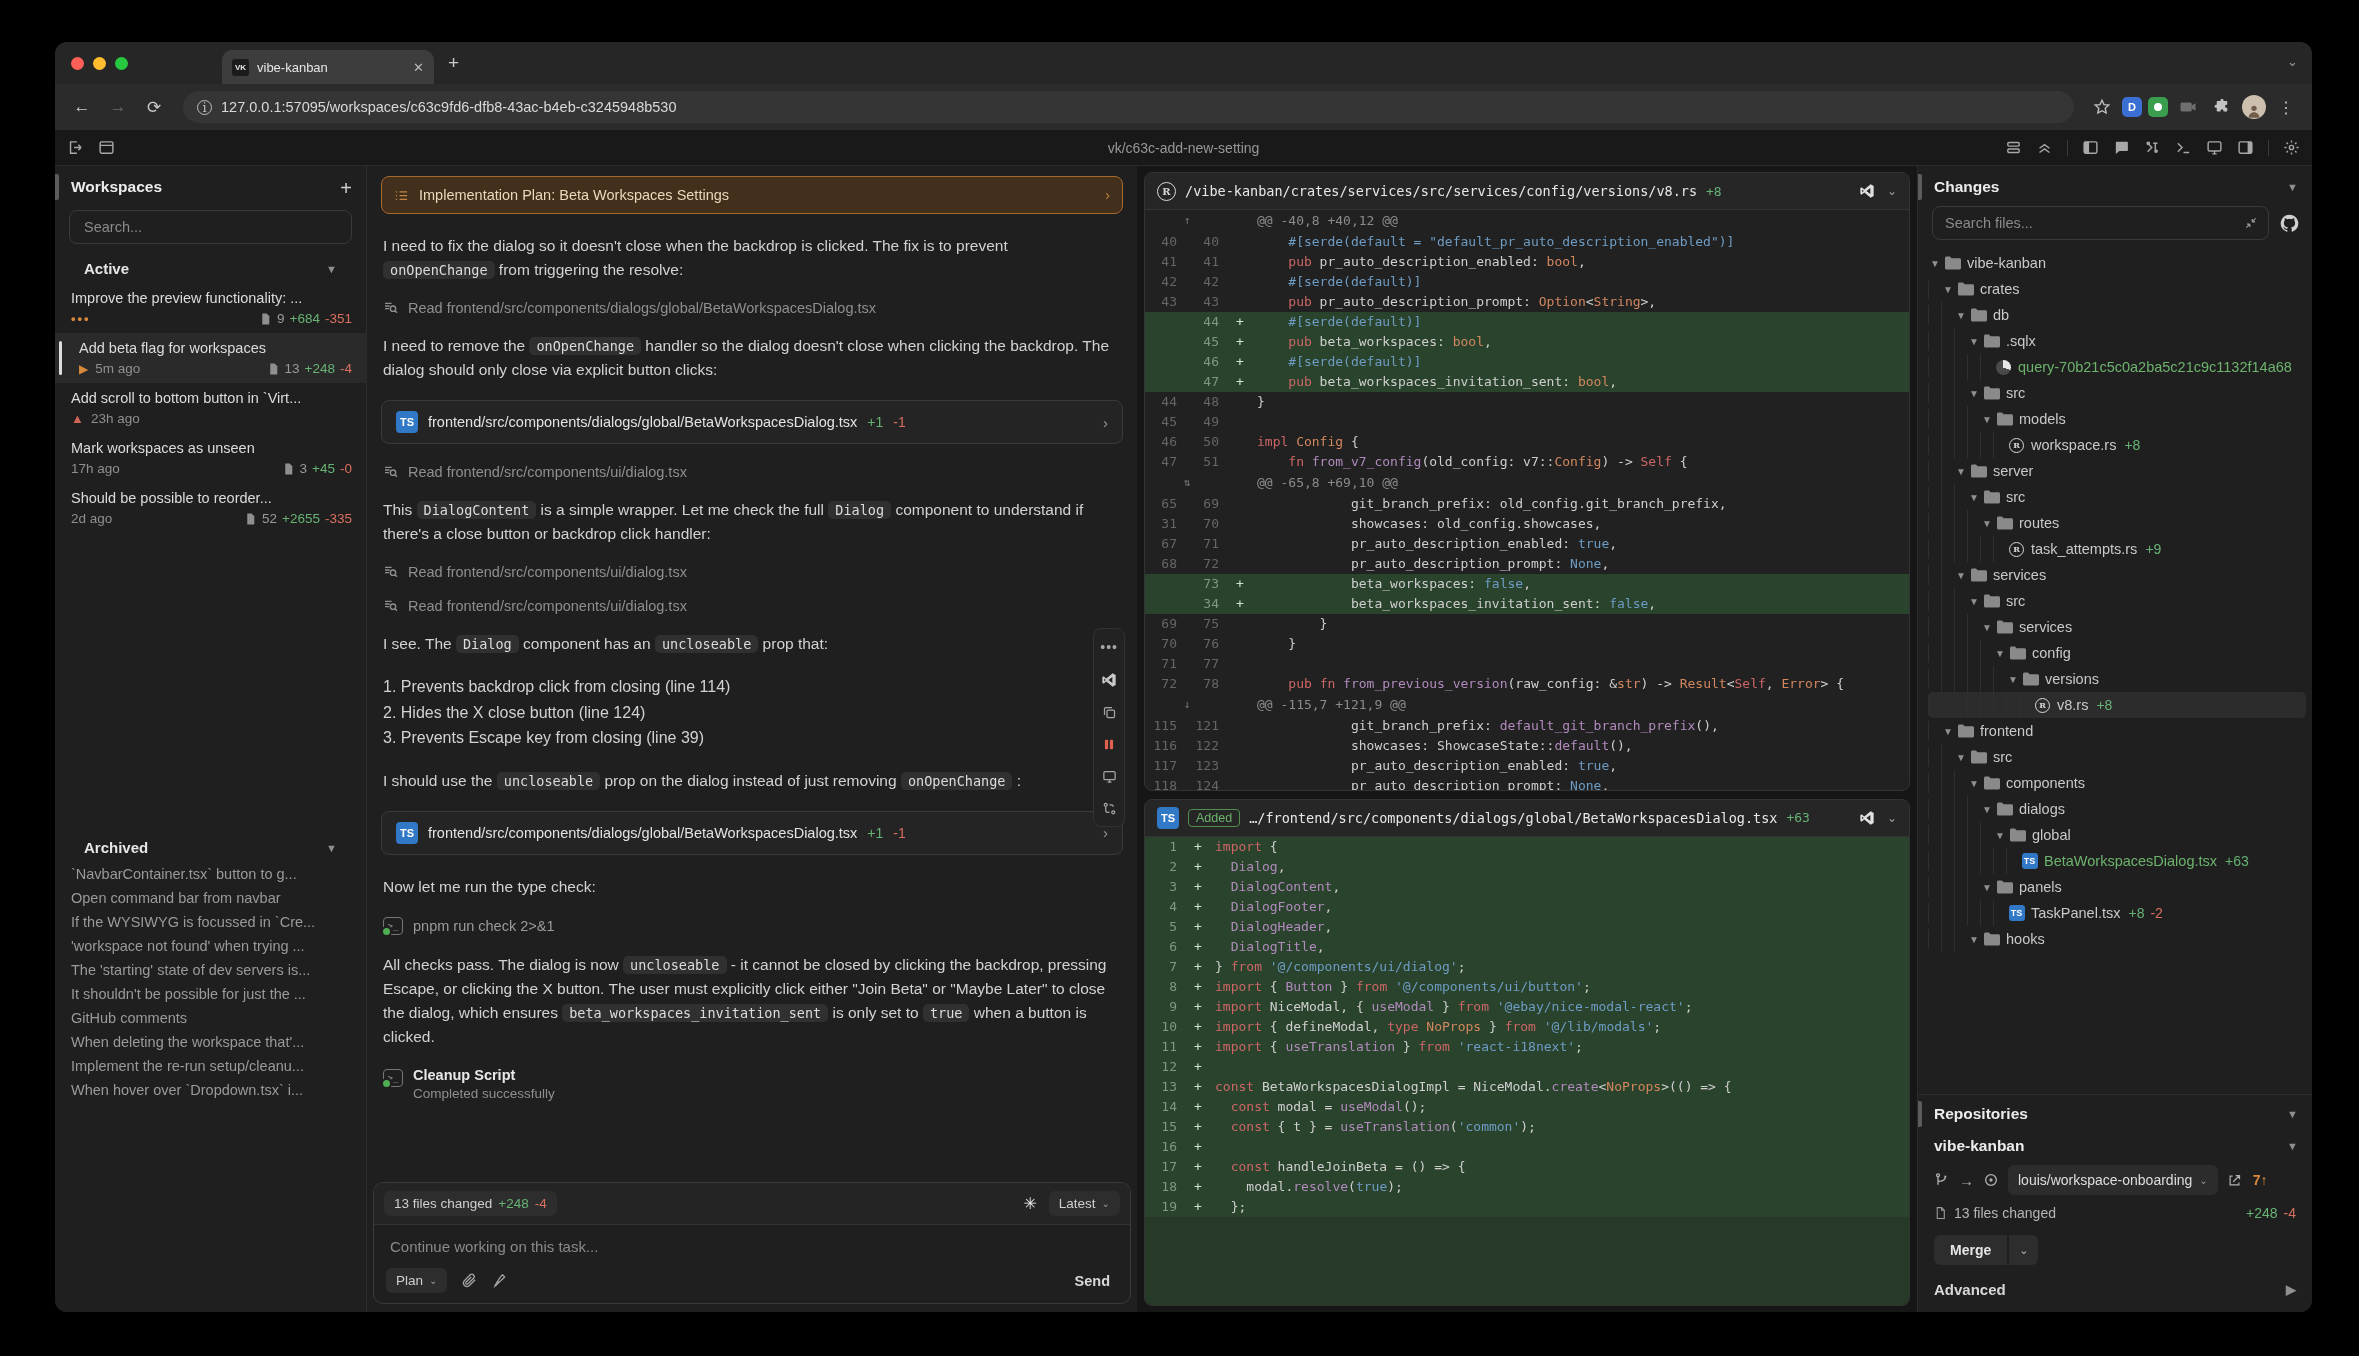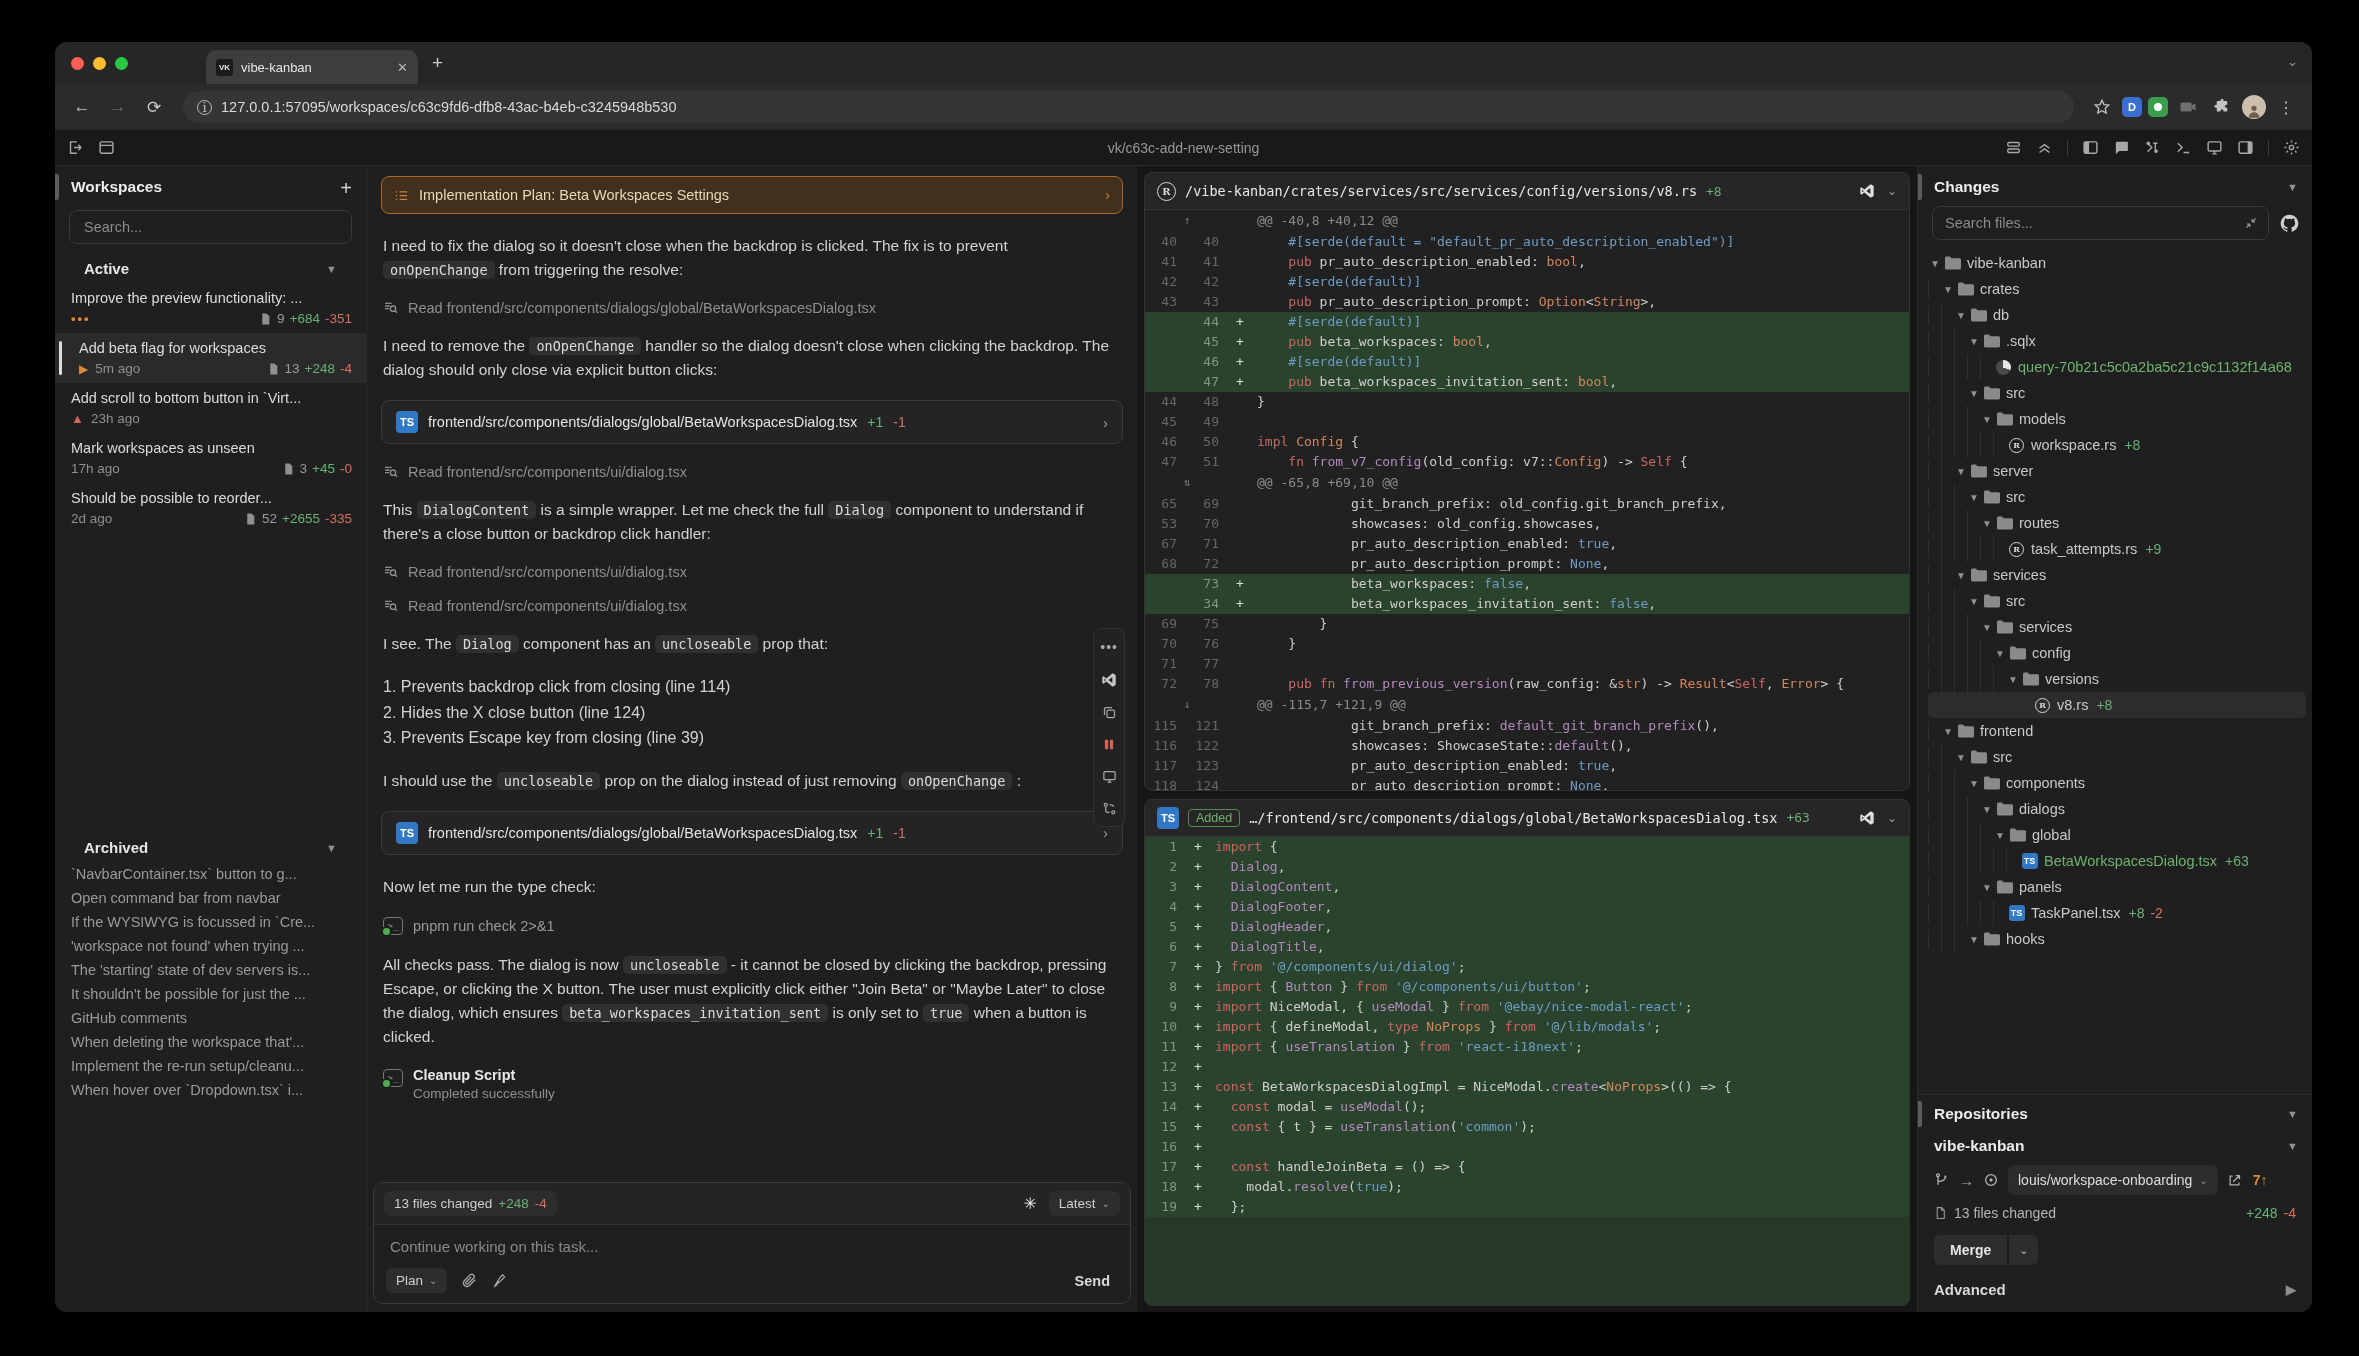--- a/index.html
+++ b/index.html
@@ -2,21 +2,21 @@
 <html><head>
 <meta charset="utf-8">
 <style>
   html,body{margin:0;padding:0;background:#000;width:2359px;height:1356px;font-family:"Liberation Sans",sans-serif;-webkit-font-smoothing:antialiased;}
   *{box-sizing:border-box;}
   .window{position:absolute;left:55px;top:42px;width:2257px;height:1270px;border-radius:12px;overflow:hidden;background:#1f1f1f;display:flex;flex-direction:column;}
   
   .tabstrip{height:42px;background:#262626;display:flex;align-items:center;flex:none;position:relative;}
   .lights{display:flex;gap:9px;margin:0 14px 0 16px;}
   .light{width:13px;height:13px;border-radius:50%;}
-  .tab{margin-left:64px;width:212px;height:34px;margin-top:8px;background:#3d3d3d;border-radius:10px 10px 0 0;display:flex;align-items:center;padding:0 10px;gap:8px;}
+  .tab{margin-left:80px;width:212px;height:34px;margin-top:8px;background:#3d3d3d;border-radius:10px 10px 0 0;display:flex;align-items:center;padding:0 10px;gap:8px;}
   .favicon{width:17px;height:17px;border-radius:3px;background:#1b1b1b;color:#e8e8e8;font-size:8px;font-weight:bold;display:flex;align-items:center;justify-content:center;flex:none;}
   .tab-title{font-size:13px;color:#e6e6e6;flex:1;white-space:nowrap;overflow:hidden;}
   .tab-close{color:#b9b9b9;font-size:13px;}
   .newtab{color:#c9c9c9;font-size:19px;margin-left:14px;}
   .strip-chev{position:absolute;right:14px;top:12px;color:#9a9a9a;font-size:13px;}
   .urlrow{height:46px;background:#2b2b2b;display:flex;align-items:center;padding:0 12px;gap:6px;flex:none;}
   .navic{width:30px;height:30px;display:flex;align-items:center;justify-content:center;font-size:17px;color:#c9c9c9;border-radius:50%;}
   .navic.dis{color:#6a6a6a;}
   .urlpill{flex:1;height:32px;background:#353535;border-radius:16px;display:flex;align-items:center;padding:0 14px;gap:9px;margin:0 8px;}
   .urlinfo{color:#bdbdbd;font-size:13px;border:1.4px solid #bdbdbd;border-radius:50%;width:15px;height:15px;display:flex;align-items:center;justify-content:center;flex:none;font-family:"DejaVu Serif",serif;}
@@ -578,21 +578,21 @@
             <div class="drow add"><span class="ln"></span><span class="ln">47</span><span class="mk">+</span><span class="code"><span class="tk-p">    </span><span class="tk-k">pub</span><span class="tk-p"> beta_workspaces_invitation_sent: </span><span class="tk-t">bool</span><span class="tk-p">,</span></span></div>
             <div class="drow"><span class="ln">44</span><span class="ln">48</span><span class="mk"></span><span class="code"><span class="tk-p">}</span></span></div>
             <div class="drow"><span class="ln">45</span><span class="ln">49</span><span class="mk"></span><span class="code"><span class="tk-p"></span></span></div>
             <div class="drow"><span class="ln">46</span><span class="ln">50</span><span class="mk"></span><span class="code"><span class="tk-k">impl</span><span class="tk-p"> </span><span class="tk-t">Config</span><span class="tk-p"> {</span></span></div>
             <div class="drow"><span class="ln">47</span><span class="ln">51</span><span class="mk"></span><span class="code"><span class="tk-p">    </span><span class="tk-k">fn</span><span class="tk-p"> </span><span class="tk-f">from_v7_config</span><span class="tk-p">(old_config: v7::</span><span class="tk-t">Config</span><span class="tk-p">) -&gt; </span><span class="tk-k">Self</span><span class="tk-p"> {</span></span></div>
             <div class="dhunk">
               <span class="gut">⇅</span>
               <span class="htxt">@@ -65,8 +69,10 @@</span>
             </div>
             <div class="drow"><span class="ln">65</span><span class="ln">69</span><span class="mk"></span><span class="code"><span class="tk-p">            git_branch_prefix: old_config.git_branch_prefix,</span></span></div>
-            <div class="drow"><span class="ln">53</span><span class="ln">70</span><span class="mk"></span><span class="code"><span class="tk-p">            showcases: old_config.showcases,</span></span></div>
+            <div class="drow"><span class="ln">31</span><span class="ln">70</span><span class="mk"></span><span class="code"><span class="tk-p">            showcases: old_config.showcases,</span></span></div>
             <div class="drow"><span class="ln">67</span><span class="ln">71</span><span class="mk"></span><span class="code"><span class="tk-p">            pr_auto_description_enabled: </span><span class="tk-s">true</span><span class="tk-p">,</span></span></div>
             <div class="drow"><span class="ln">68</span><span class="ln">72</span><span class="mk"></span><span class="code"><span class="tk-p">            pr_auto_description_prompt: </span><span class="tk-s">None</span><span class="tk-p">,</span></span></div>
             <div class="drow add"><span class="ln"></span><span class="ln">73</span><span class="mk">+</span><span class="code"><span class="tk-p">            beta_workspaces: </span><span class="tk-s">false</span><span class="tk-p">,</span></span></div>
             <div class="drow add"><span class="ln"></span><span class="ln">34</span><span class="mk">+</span><span class="code"><span class="tk-p">            beta_workspaces_invitation_sent: </span><span class="tk-s">false</span><span class="tk-p">,</span></span></div>
             <div class="drow"><span class="ln">69</span><span class="ln">75</span><span class="mk"></span><span class="code"><span class="tk-p">        }</span></span></div>
             <div class="drow"><span class="ln">70</span><span class="ln">76</span><span class="mk"></span><span class="code"><span class="tk-p">    }</span></span></div>
             <div class="drow"><span class="ln">71</span><span class="ln">77</span><span class="mk"></span><span class="code"><span class="tk-p"></span></span></div>
             <div class="drow"><span class="ln">72</span><span class="ln">78</span><span class="mk"></span><span class="code"><span class="tk-p">    </span><span class="tk-k">pub</span><span class="tk-p"> </span><span class="tk-k">fn</span><span class="tk-p"> </span><span class="tk-f">from_previous_version</span><span class="tk-p">(raw_config: &amp;</span><span class="tk-t">str</span><span class="tk-p">) -&gt; </span><span class="tk-t">Result</span><span class="tk-p">&lt;</span><span class="tk-k">Self</span><span class="tk-p">, </span><span class="tk-t">Error</span><span class="tk-p">&gt; {</span></span></div>
             <div class="dhunk">
               <span class="gut">↓</span>

